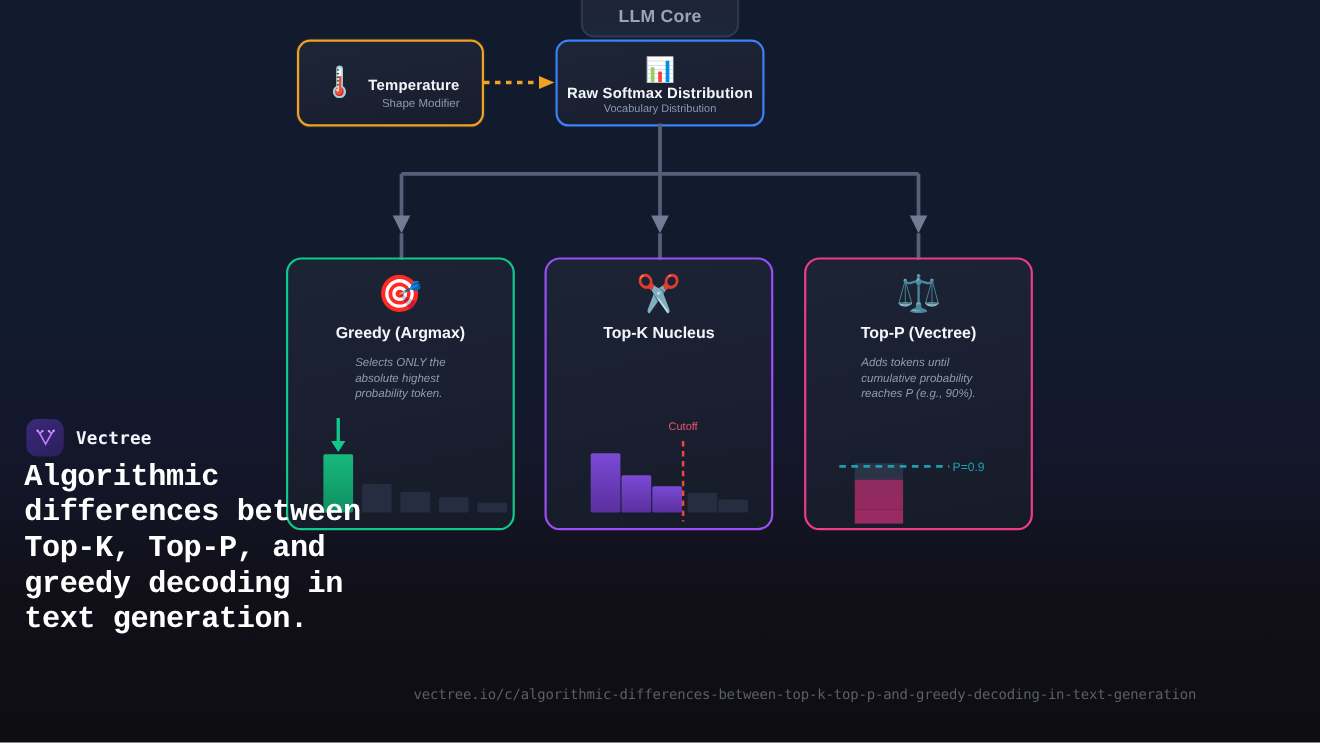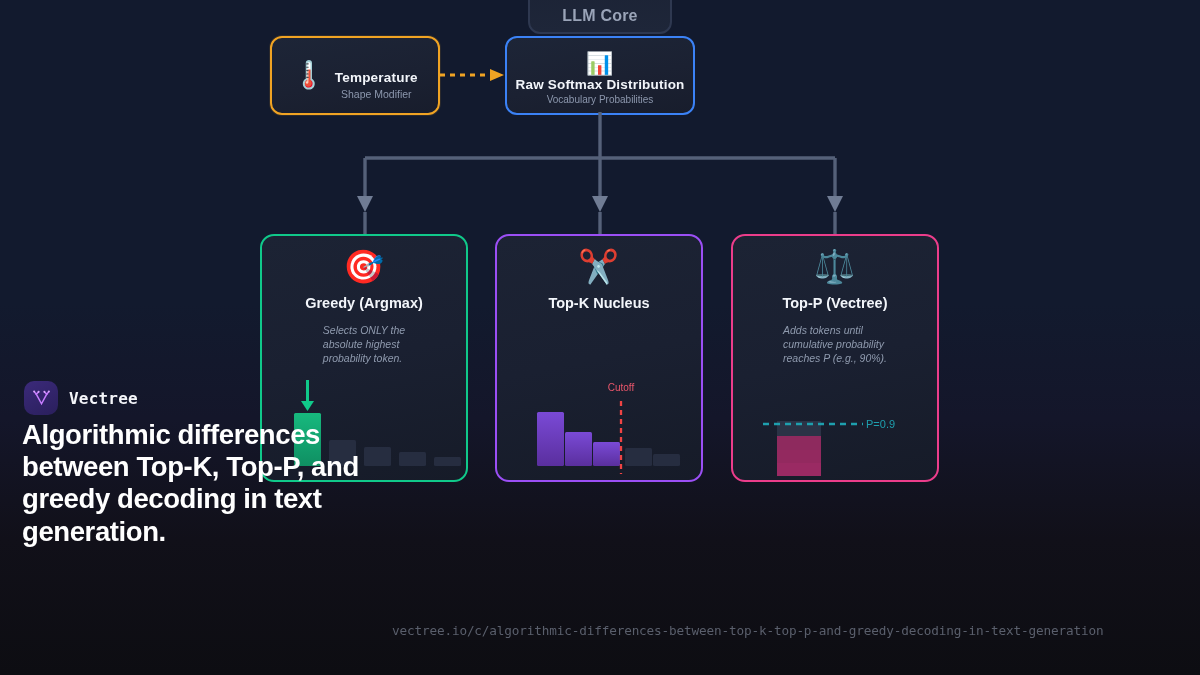--- a/index.html
+++ b/index.html
@@ -40,21 +40,21 @@
   
   #temperature-node {
     left: 270px; top: 36px; width: 170px; height: 79px;
     border-color: #f0a323;
     flex-direction: row; gap: 9px;
     padding: 0 12px;
     box-shadow: 0 0 0 1px rgba(240,163,35,.12);
   }
   #temperature-node .txt { display:flex; flex-direction:column; gap:3px; }
   #temperature-node .node-title { font-size: 13.5px; margin-top: 19px; }
-  #temperature-node .node-sub { font-size: 10.5px; }
+  #temperature-node .node-sub { font-size: 10.5px; text-align: right; }
   .thermo-ico { font-size: 27px; line-height: 1; filter: saturate(1.05); }
 
   
   #softmax-node {
     left: 505px; top: 36px; width: 190px; height: 79px;
     border-color: #3b82f6;
     gap: 2px; padding-top: 6px;
   }
   #softmax-node .ico { font-size: 22px; line-height: 1; }
   #softmax-node .node-title { font-size: 13.5px; }
@@ -96,26 +96,26 @@
     width: 34px; height: 34px; border-radius: 10px;
     background: linear-gradient(150deg, #3b2a7a 0%, #2a1f5c 100%);
     display: flex; align-items: center; justify-content: center;
   }
   #brand-name {
     font-family: "DejaVu Sans Mono", monospace;
     font-size: 16px; font-weight: bold; color: #f4f5f9; letter-spacing: .2px;
   }
   #headline {
     position: absolute; left: 22px; top: 419px; width: 360px;
-    font-family: Liberation Sans, sans-serif;
+    font-family: Liberation Mono, monospace;
     font-size: 27.5px; font-weight: bold; line-height: 1.17;
     color: #ffffff; letter-spacing: -0.4px;
   }
   #site-url {
-    position: absolute; left: 392px; top: 623px;
+    position: absolute; left: 376px; top: 623px;
     font-family: "DejaVu Sans Mono", monospace;
     font-size: 12.7px; color: #5a5f6c; letter-spacing: -0.15px;
   }
 </style>
 </head>
 <body>
 
 <div id="stage">
 
   <div class="node" id="llm-core">
@@ -131,21 +131,21 @@
   </div>
 
   <svg id="temp-arrow" viewBox="0 0 66 18">
     <line x1="0" y1="9" x2="52" y2="9" stroke="#f0a323" stroke-width="3.2" stroke-dasharray="5 5"></line>
     <polygon points="50,3 64,9 50,15" fill="#f0a323"></polygon>
   </svg>
 
   <div class="node" id="softmax-node">
     <div class="ico">📊</div>
     <div class="node-title">Raw Softmax Distribution</div>
-    <div class="node-sub">Vocabulary Probabilities</div>
+    <div class="node-sub">Vocabulary Distribution</div>
   </div>
 
   <svg id="tree-connector" viewBox="0 0 540 126">
     <g stroke="#556179" stroke-width="3.4" fill="none">
       <path d="M270 0 L270 46"></path>
       <path d="M35 46 L505 46"></path>
       <path d="M35 46 L35 86"></path>
       <path d="M270 46 L270 86"></path>
       <path d="M505 46 L505 86"></path>
     </g>

